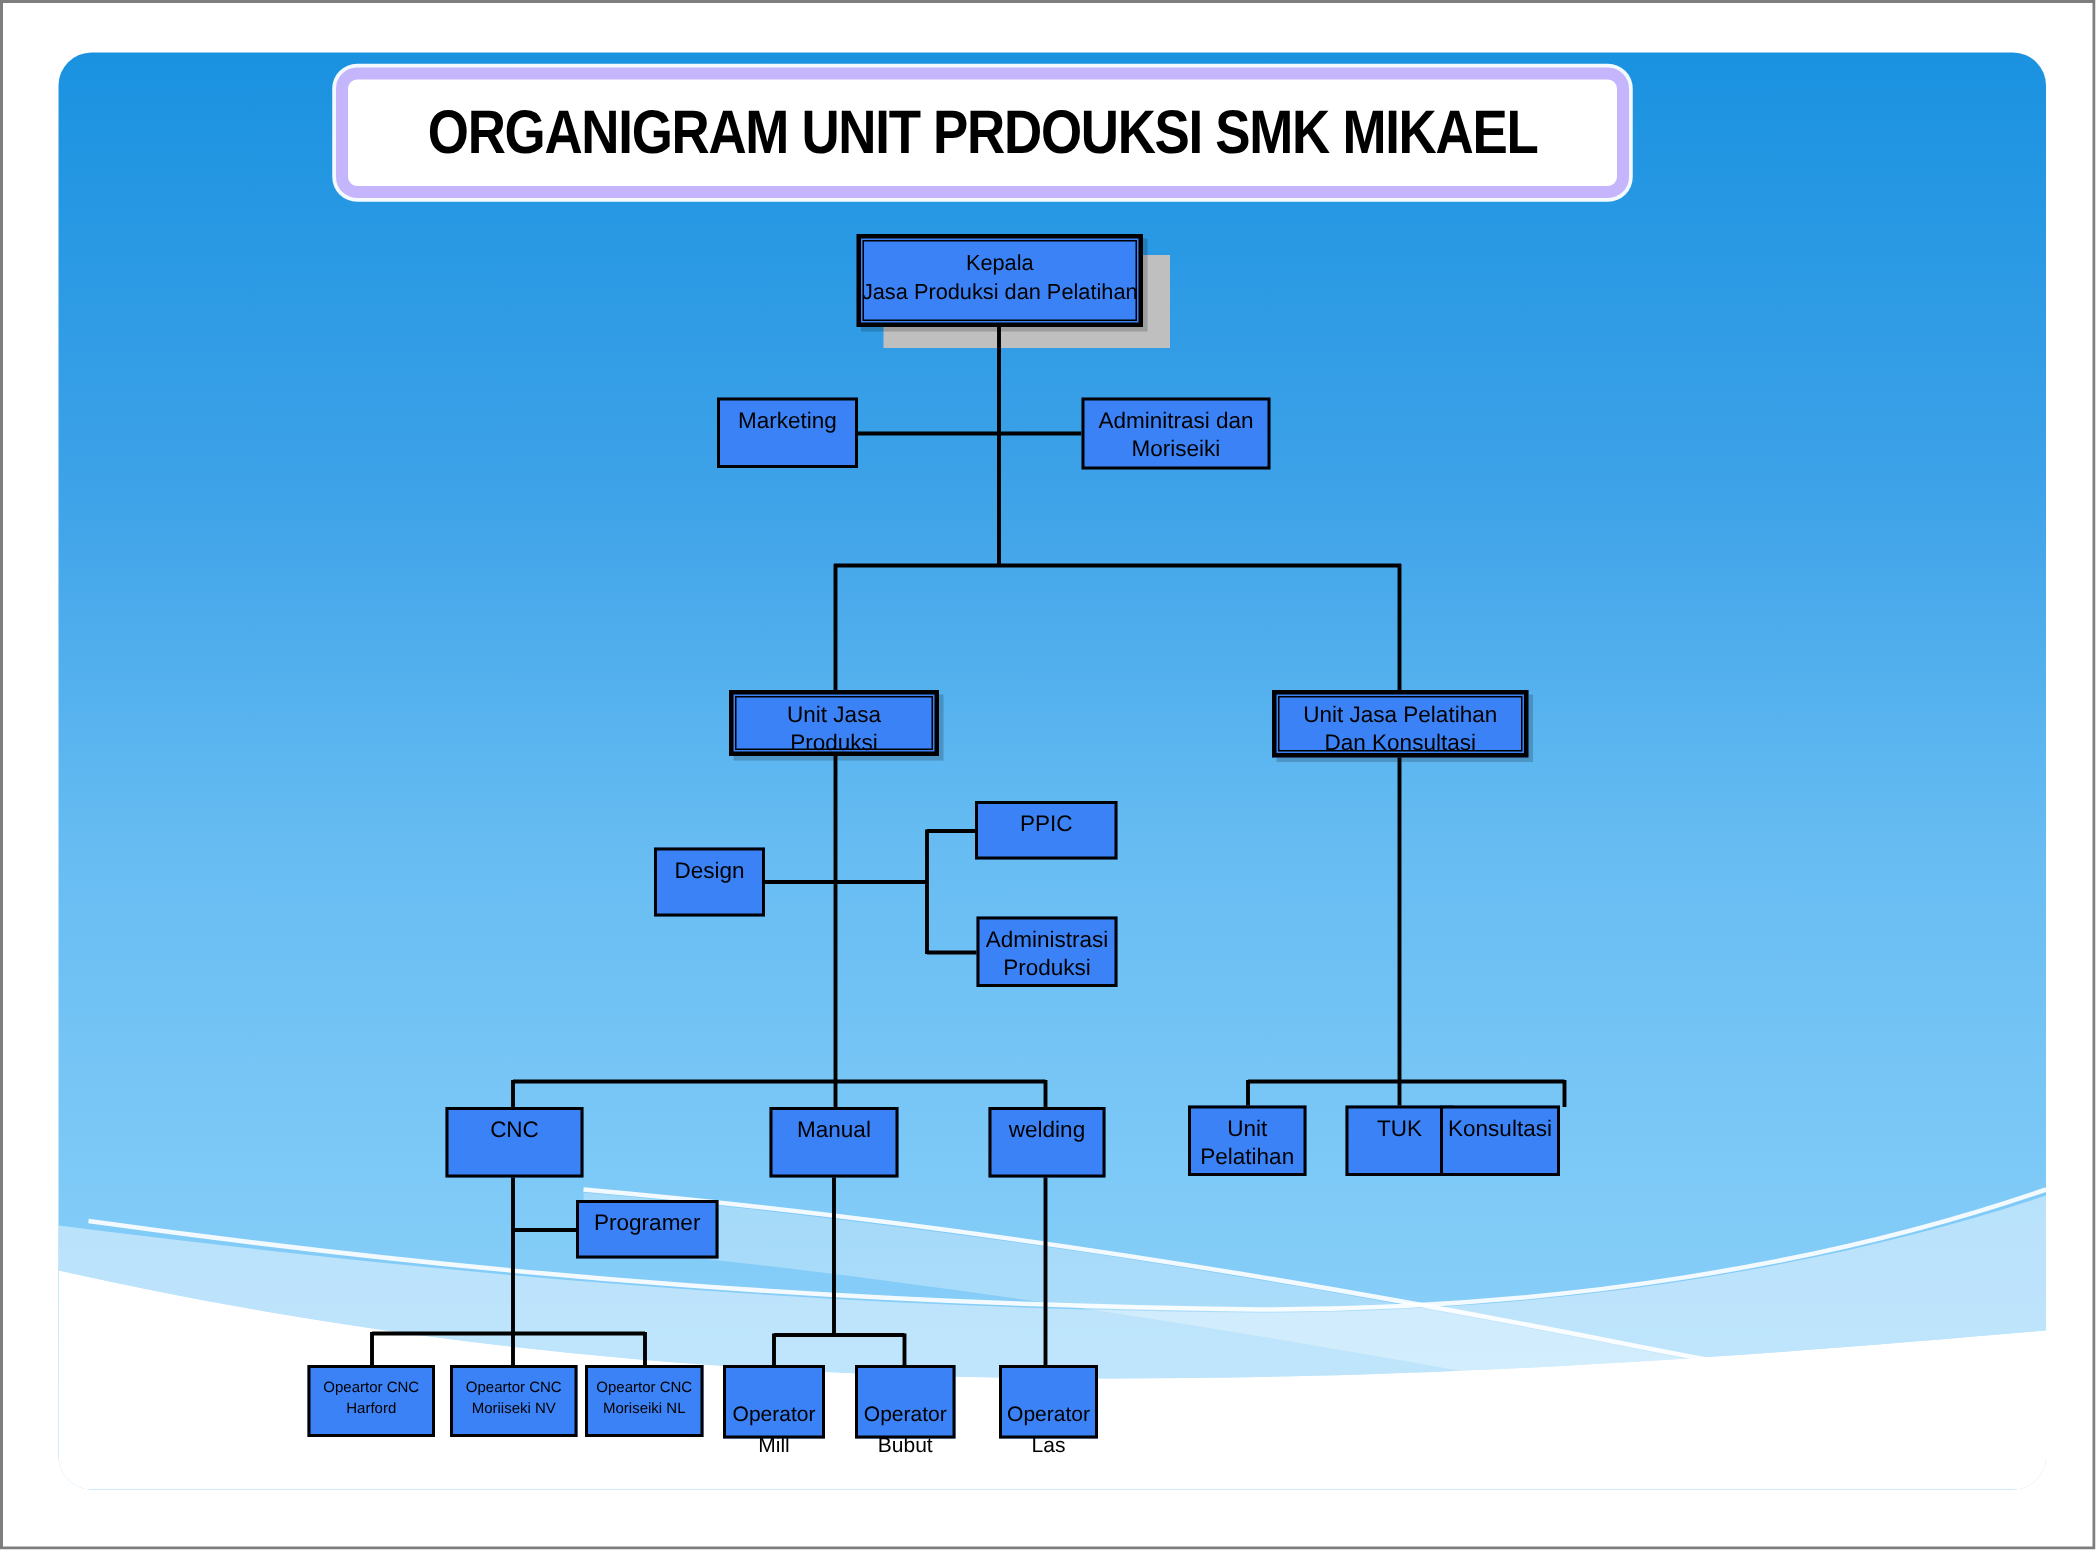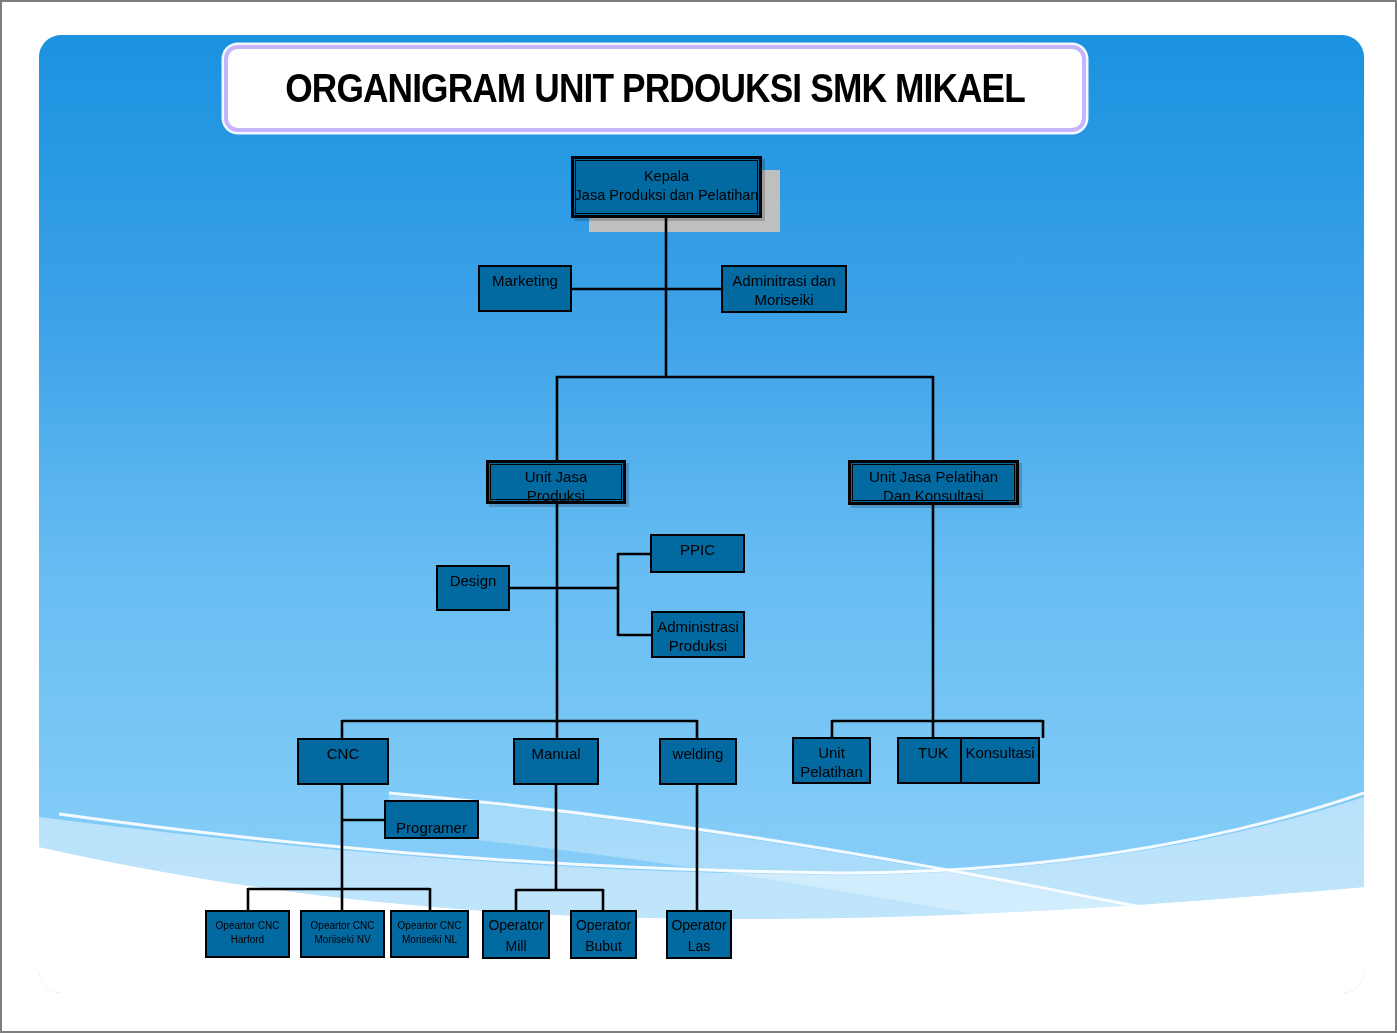--- a/index.html
+++ b/index.html
@@ -16,66 +16,66 @@
     position:absolute; left:37px; top:33px; width:1325px; height:958px;
     border-radius:22px; overflow:hidden;
     background:linear-gradient(to bottom,
       #1A92E0 0%, #3DA2E8 30%, #66BCF2 55%, #7FCAF7 80%, #93D4FA 100%);
   }
   .slide svg.waves { position:absolute; inset:0; width:100%; height:100%; }
 
   
   .title-box {
     position:absolute; left:222px; top:43px; width:862px; height:87px;
-    background:#ffffff; border:4px solid #c4b5fd; border-radius:14px;
+    background:#ffffff; border:8px solid #c4b5fd; border-radius:14px;
     box-shadow:0 0 0 2.5px rgba(255,255,255,.95);
     display:flex; align-items:center; justify-content:center;
   }
   .title-text {
     display:inline-block; font-weight:700; font-size:41px; letter-spacing:-1px;
     transform:scaleX(.86); white-space:nowrap;
   }
 
   
   svg.connectors { position:absolute; left:0; top:0; width:1397px; height:1033px; }
 
   
   .node {
-    position:absolute; background:#0369a1; border:2.5px solid #000;
+    position:absolute; background:#3b82f6; border:2.5px solid #000;
     display:flex; flex-direction:column; align-items:center;
     text-align:center; font-size:15px; line-height:19px; padding-top:4px;
   }
   .node span { display:block; white-space:nowrap; }
 
   .node.double { border-width:3px; box-shadow:3px 3px 0 rgba(0,0,0,.18); }
   .node.double::before {
     content:""; position:absolute; inset:1px; border:1.5px solid #000; pointer-events:none;
   }
 
   .node.small { font-size:10px; line-height:14px; padding-top:7px; }
-  .node.med   { font-size:14px;   line-height:21px; padding-top:3px; }
+  .node.med   { font-size:14px;   line-height:21px; padding-top:20px; }
 
   .kepala-shadow {
     position:absolute; left:587px; top:168px; width:191px; height:62px;
     background:#BFBFBF;
   }
 
   
   #n-kepala     { left:569px; top:154px; width:191px; height:62px; font-size:14.5px; padding-top:8px; }
   #n-marketing  { left:476px; top:263px; width:94px;  height:47px; }
   #n-admin      { left:719px; top:263px; width:126px; height:48px; }
   #n-ujp        { left:484px; top:458px; width:140px; height:44px; }
   #n-ujpk       { left:846px; top:458px; width:171px; height:45px; }
   #n-design     { left:434px; top:563px; width:74px;  height:46px; }
   #n-ppic       { left:648px; top:532px; width:95px;  height:39px; }
   #n-adminprod  { left:649px; top:609px; width:94px;  height:47px; }
   #n-cnc        { left:295px; top:736px; width:92px;  height:47px; }
   #n-manual     { left:511px; top:736px; width:86px;  height:47px; }
   #n-welding    { left:657px; top:736px; width:78px;  height:47px; }
-  #n-programer  { left:382px; top:798px; width:95px;  height:39px;justify-content:flex-end; }
+  #n-programer  { left:382px; top:798px; width:95px;  height:39px; }
   #n-unitpel    { left:790px; top:735px; width:79px;  height:47px; }
   #n-tuk        { left:895px; top:735px; width:72px;  height:47px; }
   #n-konsultasi { left:958px;top:735px; width:80px;  height:47px; }
   #n-harford    { left:203px; top:908px; width:85px;  height:48px; }
   #n-nv         { left:298px; top:908px; width:85px;  height:48px; }
   #n-nl         { left:388px; top:908px; width:79px;  height:48px; }
   #n-mill       { left:480px; top:908px; width:68px;  height:49px; }
   #n-bubut      { left:568px; top:908px; width:67px;  height:49px; }
   #n-las        { left:664px; top:908px; width:66px;  height:49px; }
 </style>

